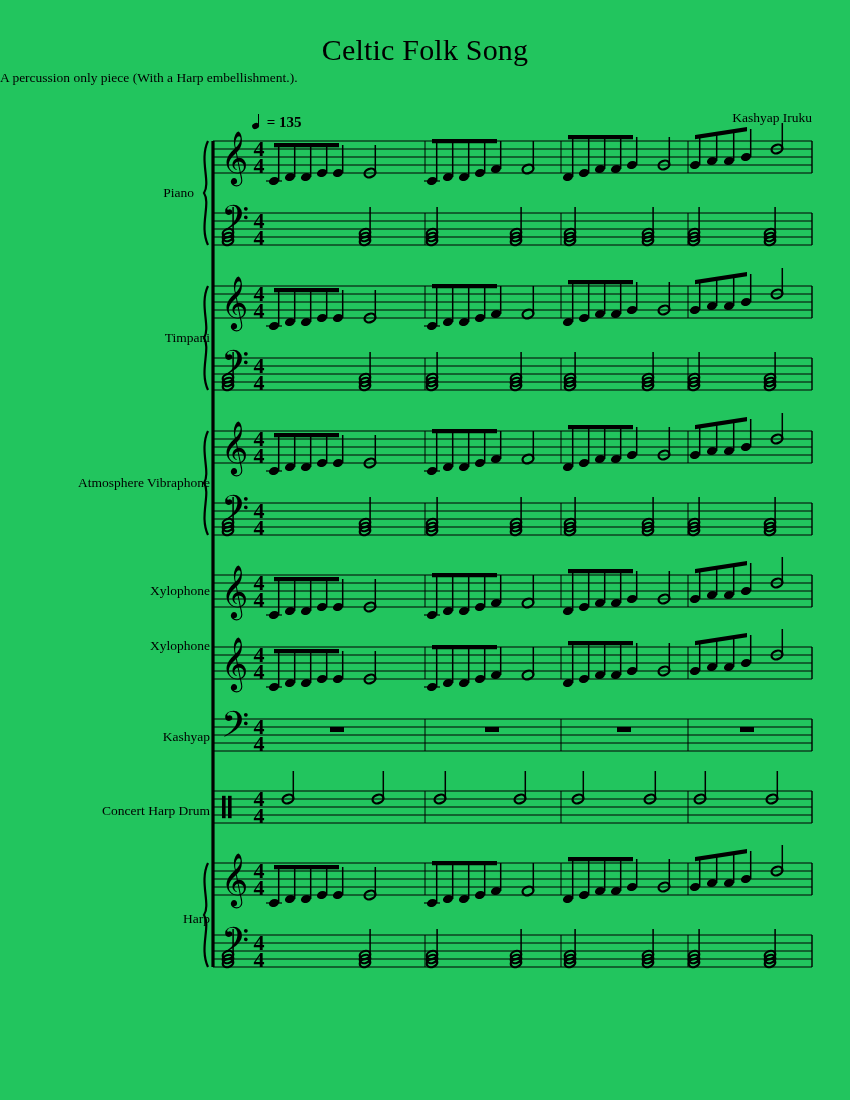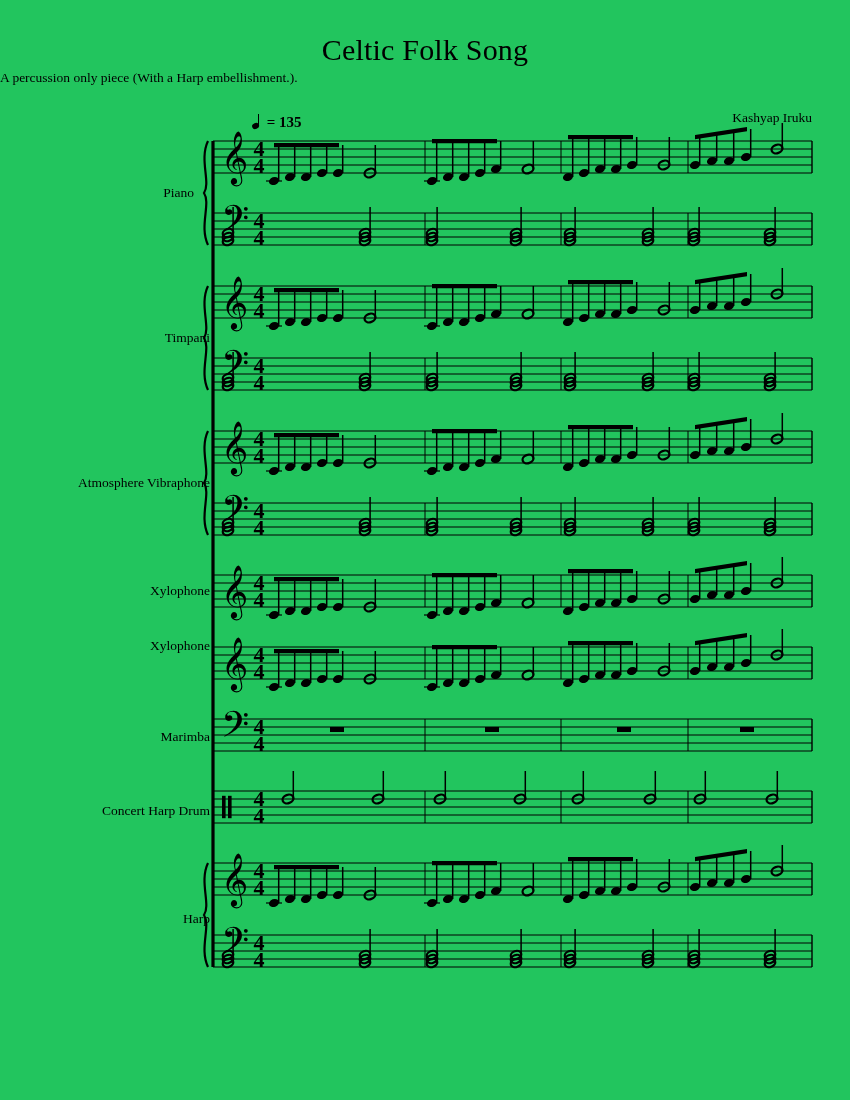--- a/index.html
+++ b/index.html
@@ -104,21 +104,21 @@
   <div class="tempo">
     <span class="notehead"></span>
     <span>= 135</span>
   </div>
 
   <div class="instr-name" style="left:24px; width:170px; top:193px;">Piano</div>
   <div class="instr-name" style="left:40px; width:170px; top:338px;">Timpani</div>
   <div class="instr-name" style="left:20px; width:190px; top:483px;">Atmosphere Vibraphone</div>
   <div class="instr-name" style="left:40px; width:170px; top:591px;">Xylophone</div>
   <div class="instr-name" style="left:40px; width:170px; top:646px;">Xylophone</div>
-  <div class="instr-name" style="left:40px; width:170px; top:737px;">Marimba</div>
+  <div class="instr-name" style="left:40px; width:170px; top:737px;">Kashyap</div>
   <div class="instr-name" style="left:40px; width:170px; top:811px;">Concert Harp Drum</div>
   <div class="instr-name" style="left:40px; width:170px; top:919px;">Harp</div>
 
   <svg id="score" viewBox="0 0 850 1100">
       <line x1="213" y1="141" x2="812" y2="141" stroke="#000000" stroke-width="1"></line>
       <line x1="213" y1="149" x2="812" y2="149" stroke="#000000" stroke-width="1"></line>
       <line x1="213" y1="157" x2="812" y2="157" stroke="#000000" stroke-width="1"></line>
       <line x1="213" y1="165" x2="812" y2="165" stroke="#000000" stroke-width="1"></line>
       <line x1="213" y1="173" x2="812" y2="173" stroke="#000000" stroke-width="1"></line>
       <line x1="213" y1="141" x2="213" y2="173" stroke="#000000" stroke-width="1"></line>

